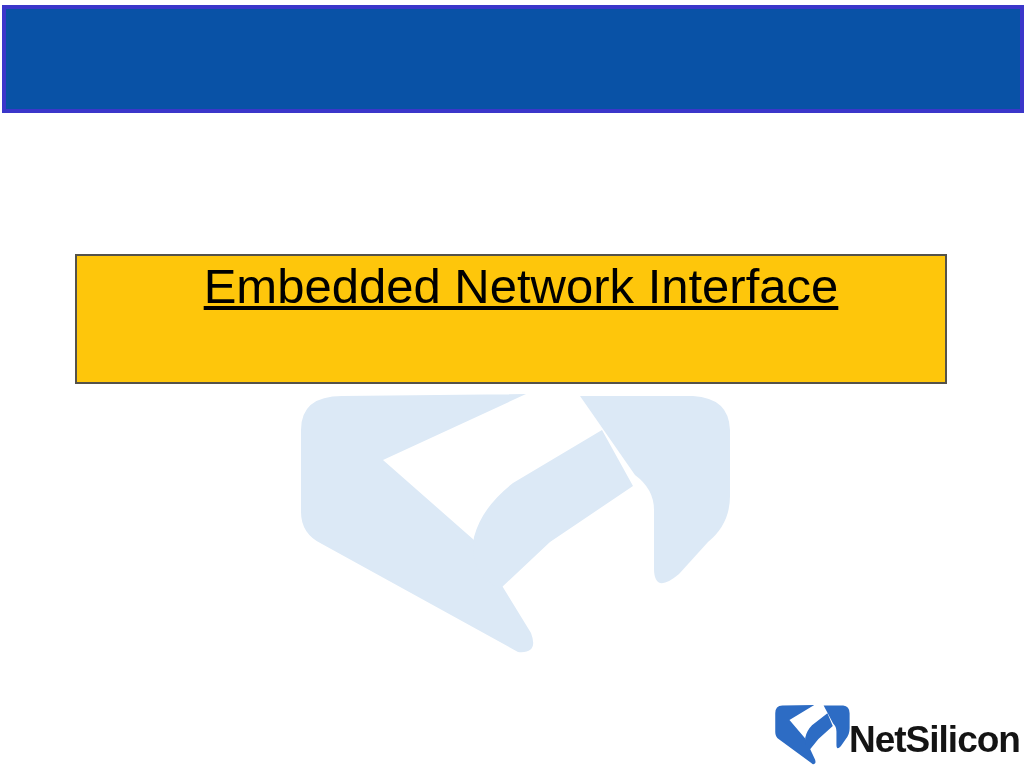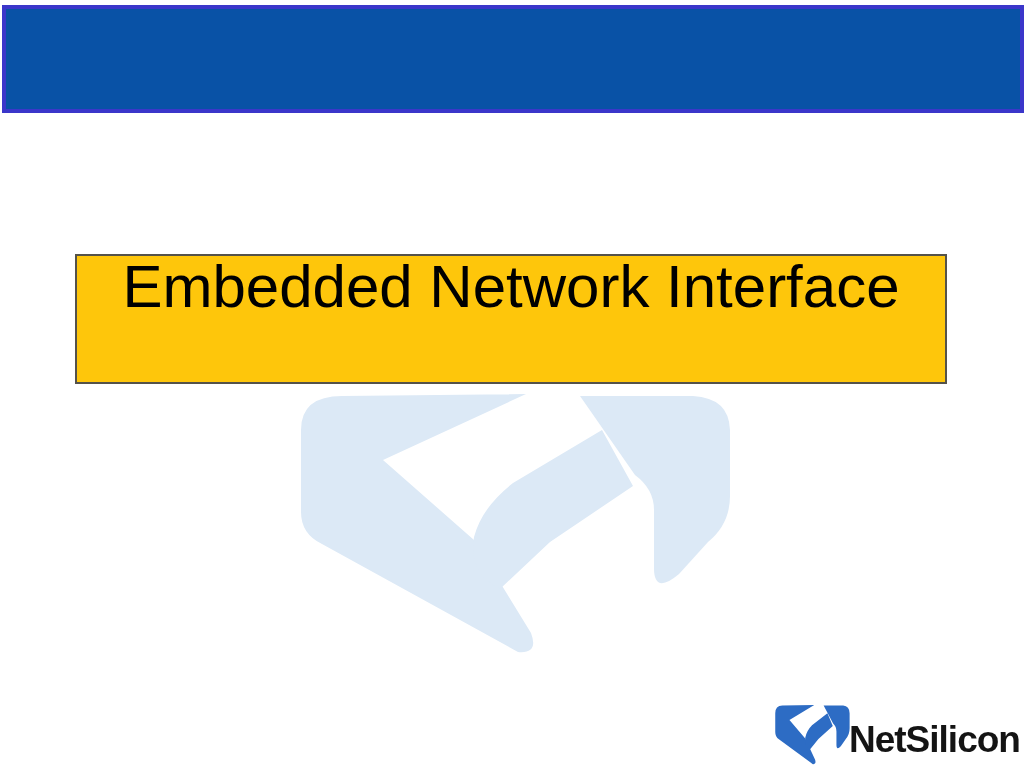--- a/index.html
+++ b/index.html
@@ -41,28 +41,29 @@
     position: absolute;
     left: 75px; top: 254px;
     width: 872px; height: 130px;
     background: var(--title-bg);
     border: 2px solid var(--title-border);
     z-index: 2;
     overflow: visible;
   }
   .title-text {
     position: absolute;
-    left: 0; top: -6px;
+    left: 10px; top: -6px;
     width: 100%;
     text-align: center;
-    font-size: 60px;
+    font-size: 49px;
     line-height: 73px;
     font-weight: 400;
     color: var(--title-text);
     white-space: nowrap;
+    text-decoration: underline;
   }
   .footer-logo { position: absolute; left: 0; top: 0; width: 820px; height: 768px; pointer-events: none; z-index: 3; }
   .footer-logo-icon {
     position: absolute;
     left: 773px; top: 704px;
     width: 78px; height: 62px;
     color: var(--logo-blue);
   }
   .footer-logo-text {
     position: absolute;

